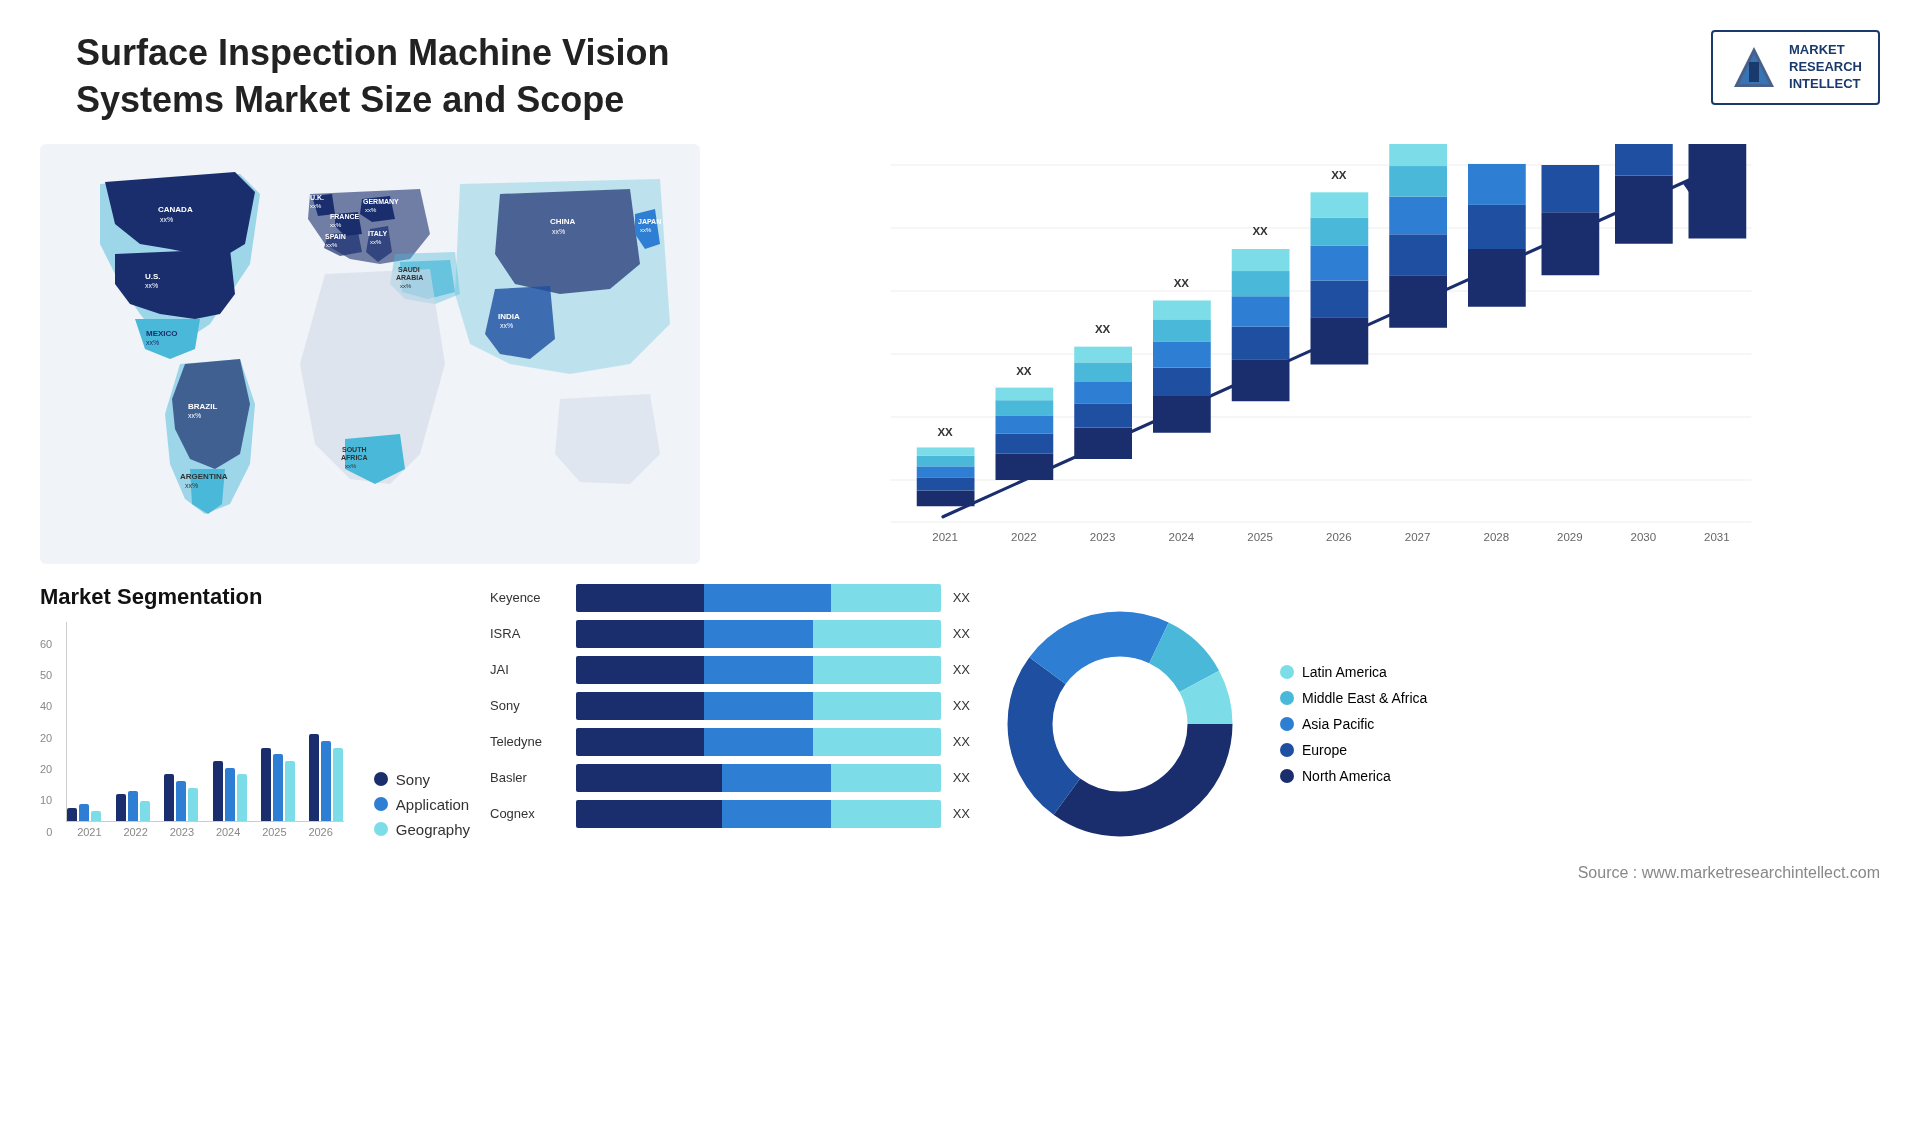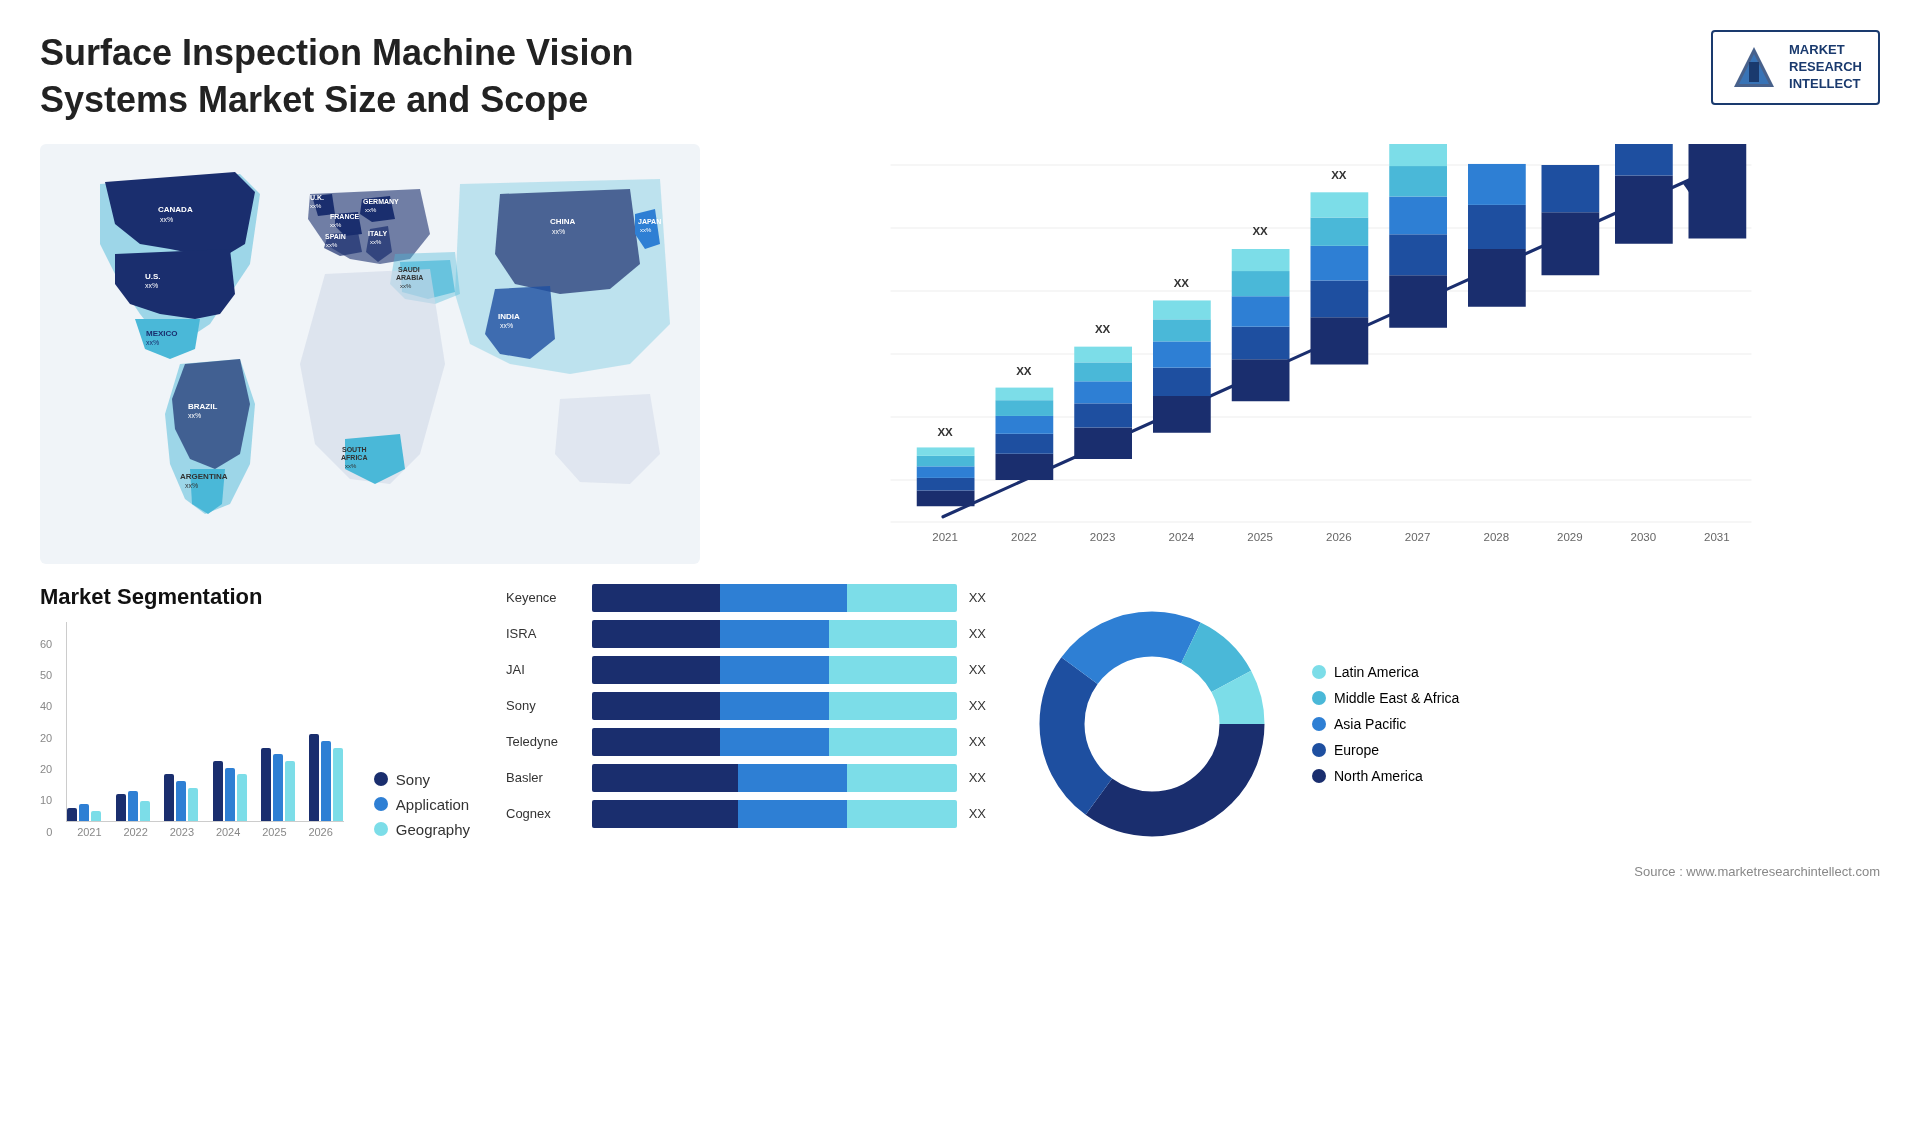--- a/index.html
+++ b/index.html
@@ -18,20 +18,21 @@
       justify-content: space-between;
       align-items: flex-start;
       margin-bottom: 20px;
     }
     .page-title {
       font-size: 36px;
       font-weight: 600;
       color: #222;
       max-width: 700px;
       line-height: 1.3;
+      margin-left: 36px;
     }
     .logo-area {
       display: flex;
       align-items: center;
       gap: 10px;
       border: 2px solid #1a3a6e;
       padding: 10px 16px;
       border-radius: 4px;
     }
     .logo-icon {
@@ -62,21 +63,21 @@
     
     .chart-section {
       flex: 1;
       height: 420px;
       position: relative;
     }
 
     
     .bottom-section {
       display: flex;
-      gap: 36px;
+      gap: 20px;
       margin-top: 20px;
     }
 
     
     .segmentation-section {
       width: 430px;
       flex-shrink: 0;
     }
     .section-title {
       font-size: 22px;
@@ -161,21 +162,21 @@
       color: #000000;
     }
     .regional-dot {
       width: 14px;
       height: 14px;
       border-radius: 50%;
       flex-shrink: 0;
     }
 
     .source-text {
-      font-size: 13px;
+      font-size: 16px;
       color: #888;
       text-align: right;
       margin-top: 10px;
     }
 
     
     .world-map {
       width: 100%;
       height: 100%;
     }

